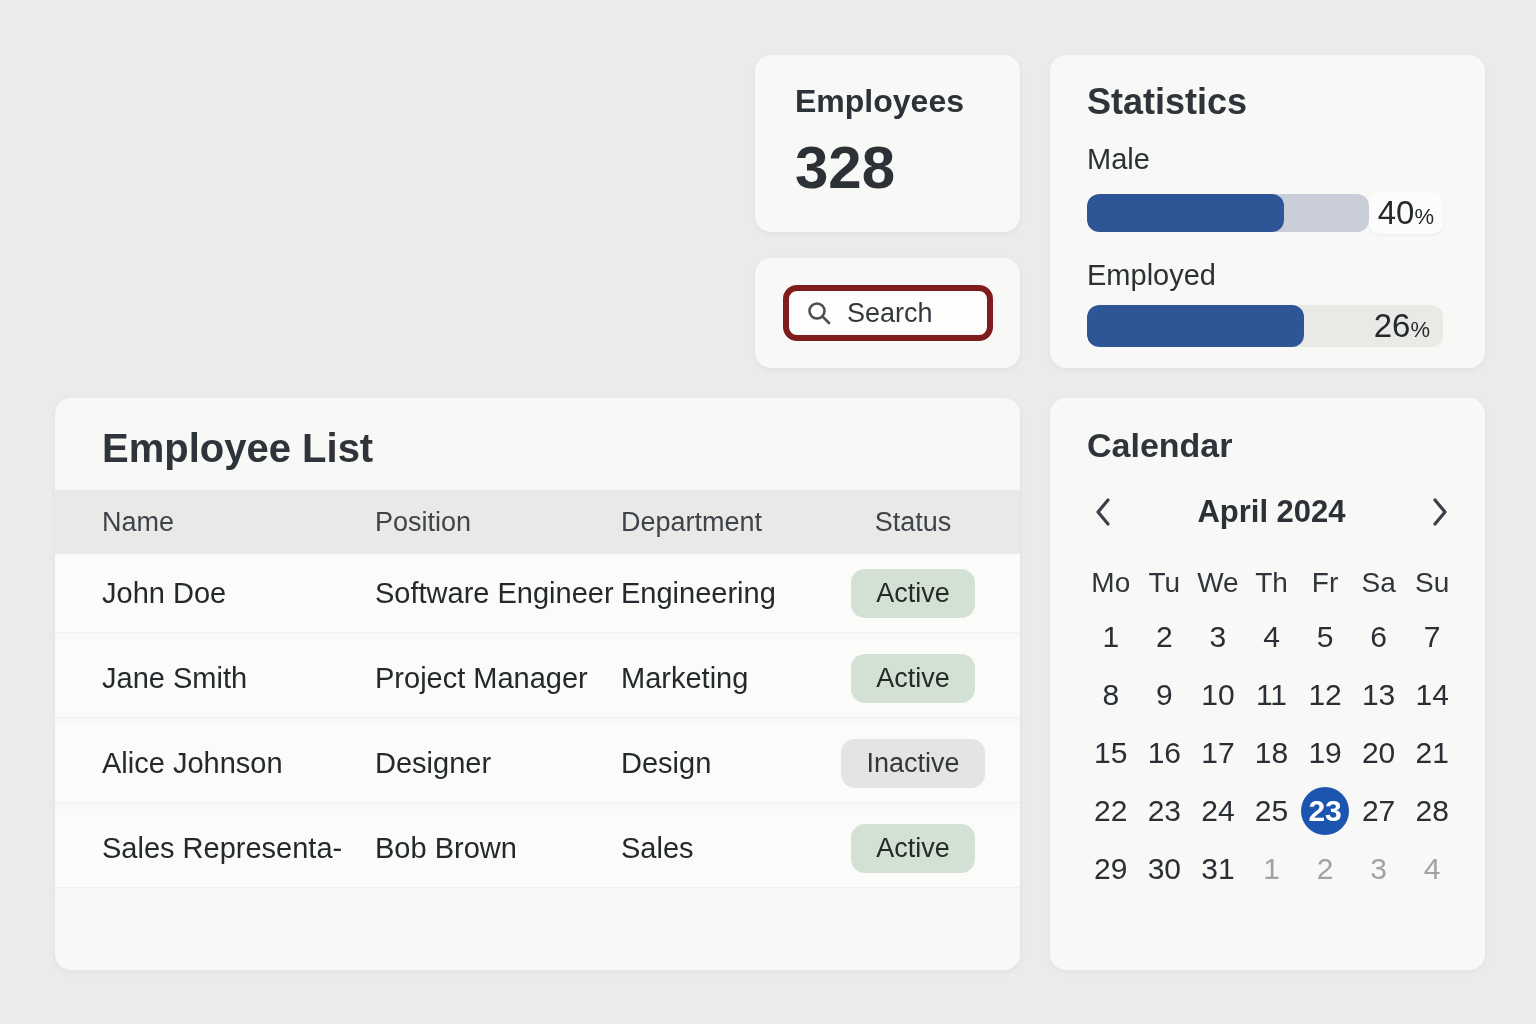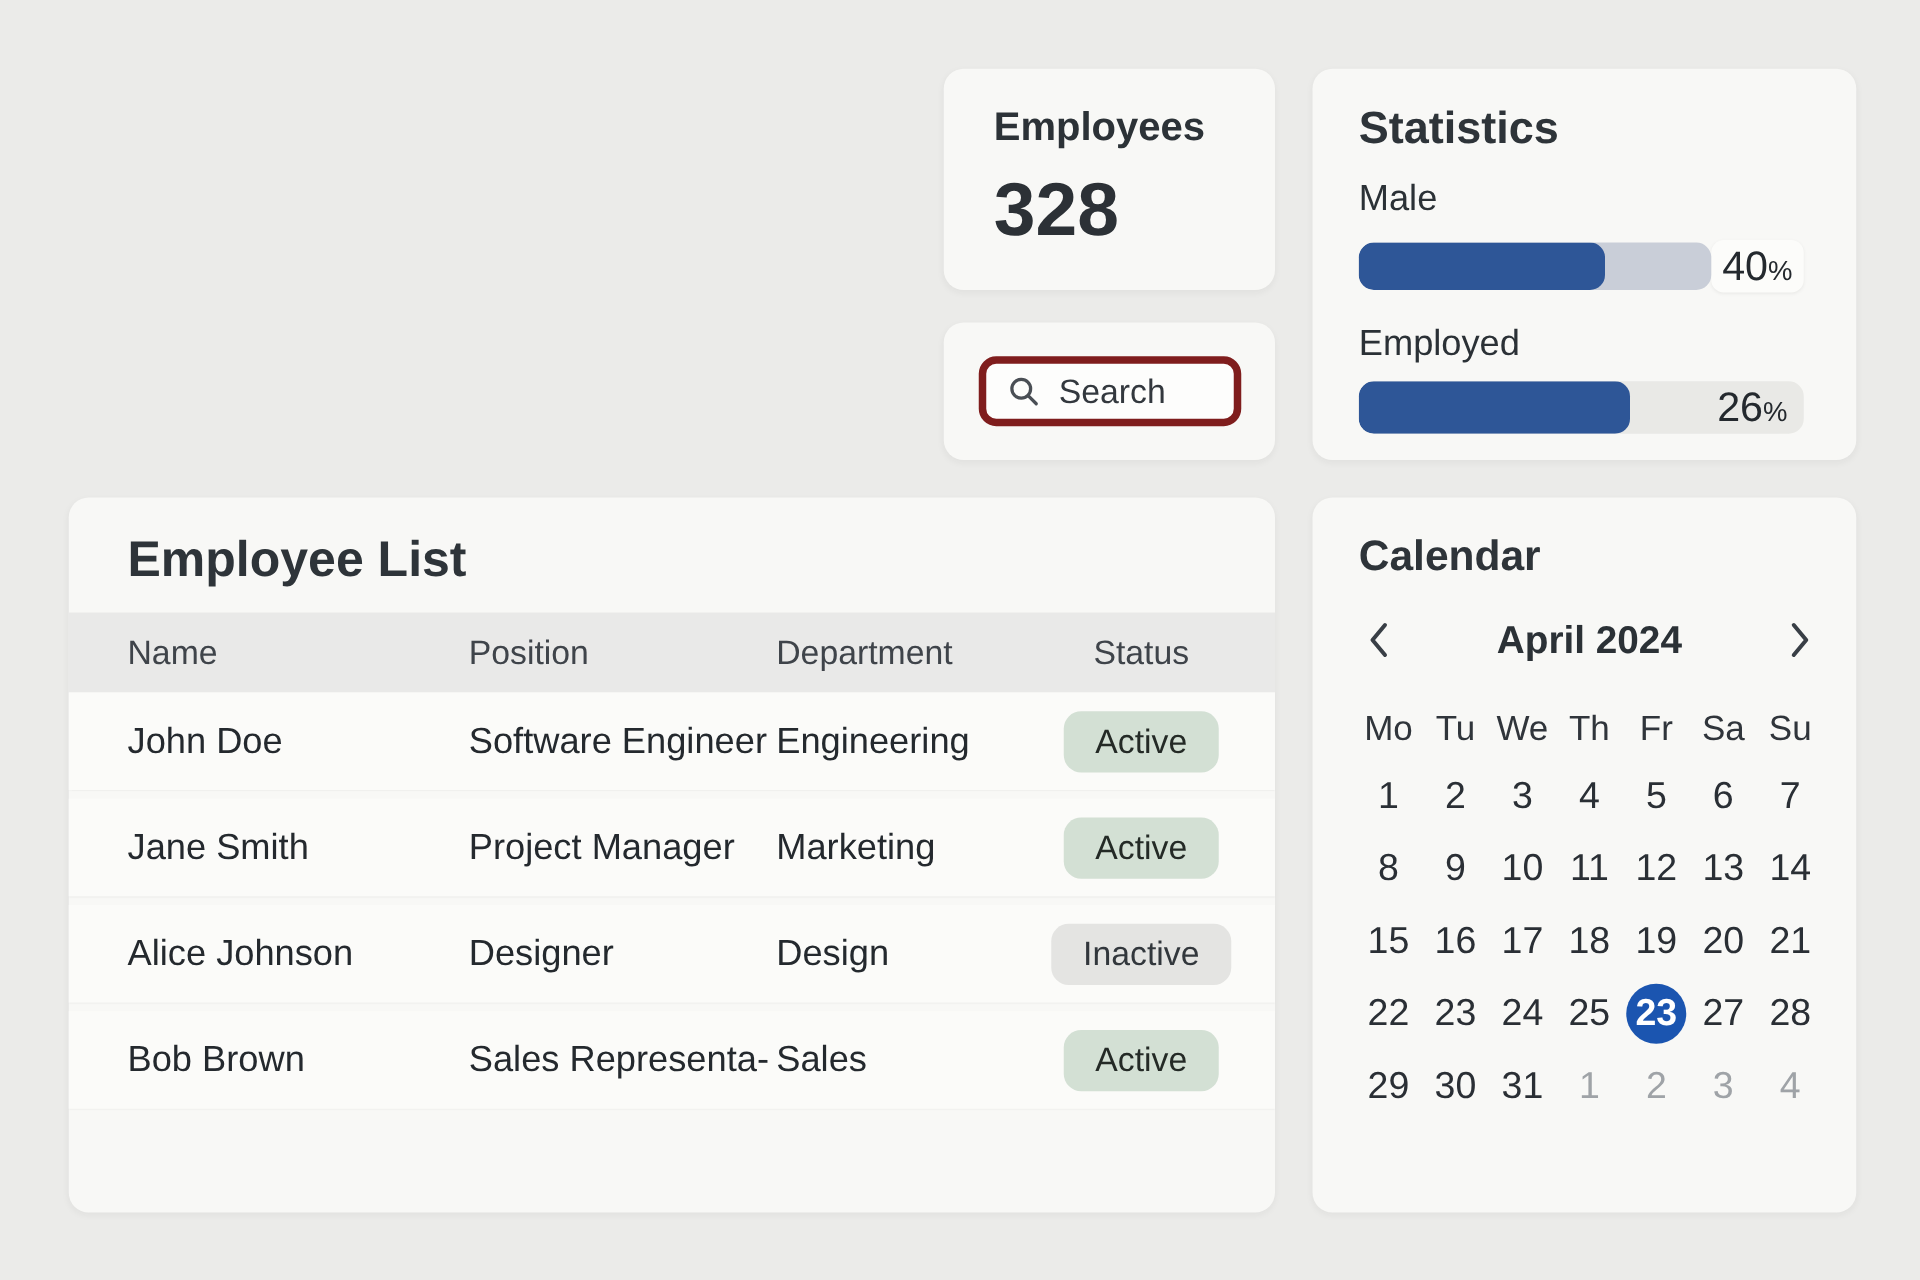--- a/index.html
+++ b/index.html
@@ -153,22 +153,22 @@
         </div>
         <div class="t-row">
           <div class="t-cell">Alice Johnson</div>
           <div class="t-cell">Designer</div>
           <div class="t-cell">Design</div>
           <div class="t-cell status-cell">
             <span class="pill pill-gray">Inactive</span>
           </div>
         </div>
         <div class="t-row">
+          <div class="t-cell">Sales Representa-</div>
           <div class="t-cell">Bob Brown</div>
-          <div class="t-cell">Sales Representa-</div>
           <div class="t-cell">Sales</div>
           <div class="t-cell status-cell">
             <span class="pill pill-green">Active</span>
           </div>
         </div>
       </div>
   </section>
 
   <section class="card calendar">
     <div class="cal-title">Calendar</div>

